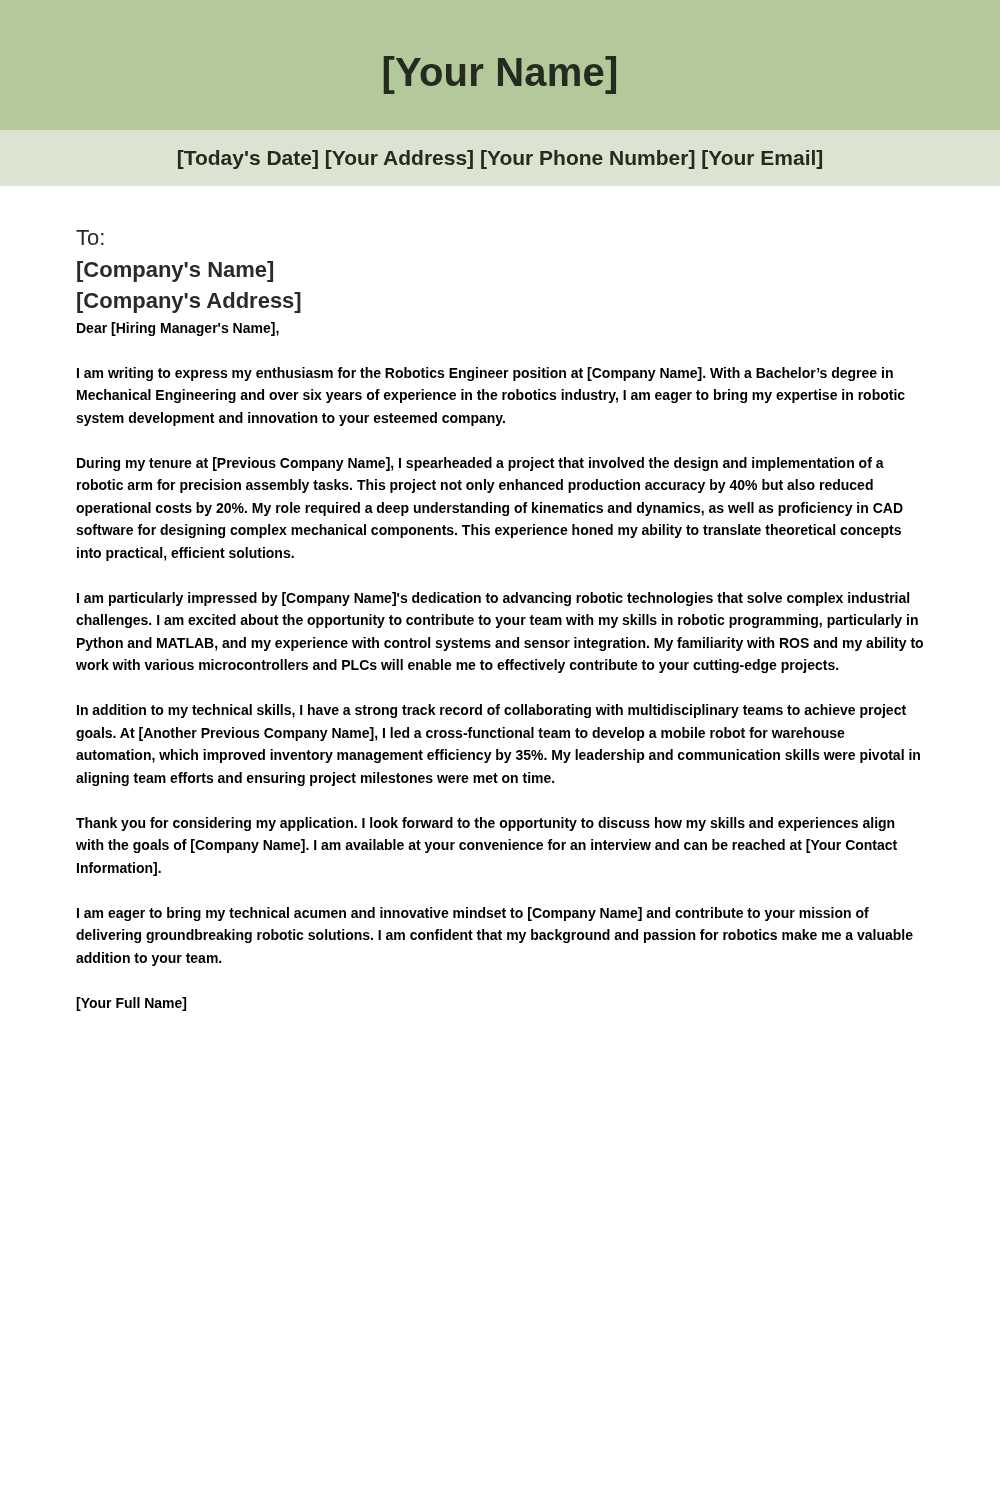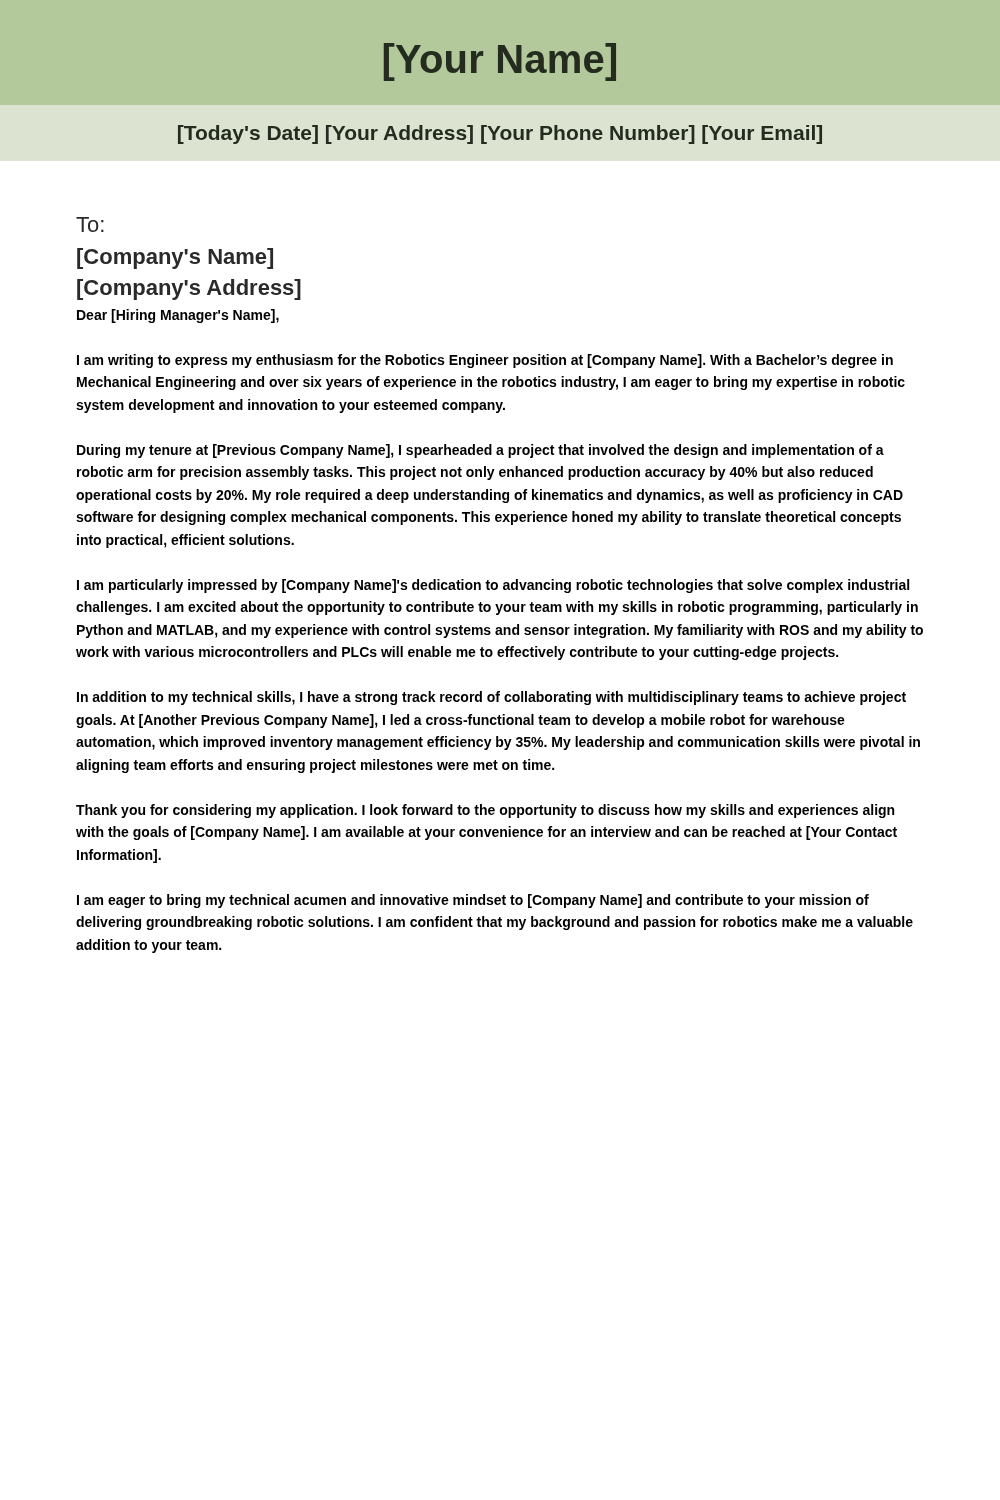--- a/index.html
+++ b/index.html
@@ -1,33 +1,33 @@
 <!DOCTYPE html>
 <html><head>
 <meta charset="utf-8">
 <style>
   html, body { margin: 0; padding: 0; }
   body {
     width: 1000px; height: 1500px; background: #ffffff; overflow: hidden;
     font-family: "Liberation Sans", "DejaVu Sans", sans-serif; color: #2b2b2b;
   }
   .header {
-    height: 105px; background: #b4c99b;
+    height: 130px; background: #b4c99b;
     display: flex; align-items: center; justify-content: center;
   }
   .header h1 {
     margin: 0; font-size: 40px; font-weight: bold; color: #232c1f;
     letter-spacing: 0.2px; position: relative; top: 7px;
   }
   .contact-bar {
     height: 56px; background: #dce3d0;
     display: flex; align-items: center; justify-content: center;
     font-size: 21px; font-weight: bold; color: #232c1f;
   }
-  .content { padding: 48px 76px 0 76px; }
+  .content { padding: 36px 76px 0 76px; }
   .recipient { font-size: 22px; font-weight: bold; line-height: 31.5px; color: #2a2a2a; }
   .recipient .to { font-weight: normal; }
   .recipient div { white-space: nowrap; }
   .salutation { margin-top: 31px; }
   p, .salutation, .closing, .signature {
     font-size: 14px; line-height: 22.5px; margin: 0; color: #000000; font-weight: bold;
   }
   p { margin-top: 22.5px; }
   .closing { margin-top: 22.5px; }
   .signature { margin-top: 22.5px; }
@@ -52,13 +52,14 @@
 
   <div class="salutation">Dear [Hiring Manager's Name],</div>
 
   <p>I am writing to express my enthusiasm for the Robotics Engineer position at [Company Name]. With a Bachelor’s degree in Mechanical Engineering and over six years of experience in the robotics industry, I am eager to bring my expertise in robotic system development and innovation to your esteemed company.</p>
   <p>During my tenure at [Previous Company Name], I spearheaded a project that involved the design and implementation of a robotic arm for precision assembly tasks. This project not only enhanced production accuracy by 40% but also reduced operational costs by 20%. My role required a deep understanding of kinematics and dynamics, as well as proficiency in CAD software for designing complex mechanical components. This experience honed my ability to translate theoretical concepts into practical, efficient solutions.</p>
   <p>I am particularly impressed by [Company Name]'s dedication to advancing robotic technologies that solve complex industrial challenges. I am excited about the opportunity to contribute to your team with my skills in robotic programming, particularly in Python and MATLAB, and my experience with control systems and sensor integration. My familiarity with ROS and my ability to work with various microcontrollers and PLCs will enable me to effectively contribute to your cutting-edge projects.</p>
   <p>In addition to my technical skills, I have a strong track record of collaborating with multidisciplinary teams to achieve project goals. At [Another Previous Company Name], I led a cross-functional team to develop a mobile robot for warehouse automation, which improved inventory management efficiency by 35%. My leadership and communication skills were pivotal in aligning team efforts and ensuring project milestones were met on time.</p>
   <p>Thank you for considering my application. I look forward to the opportunity to discuss how my skills and experiences align with the goals of [Company Name]. I am available at your convenience for an interview and can be reached at [Your Contact Information].</p>
   <p>I am eager to bring my technical acumen and innovative mindset to [Company Name] and contribute to your mission of delivering groundbreaking robotic solutions. I am confident that my background and passion for robotics make me a valuable addition to your team.</p>
 
+  <div class="signature">[Your Full Name]</div>
 </div>
 
 </body></html>

